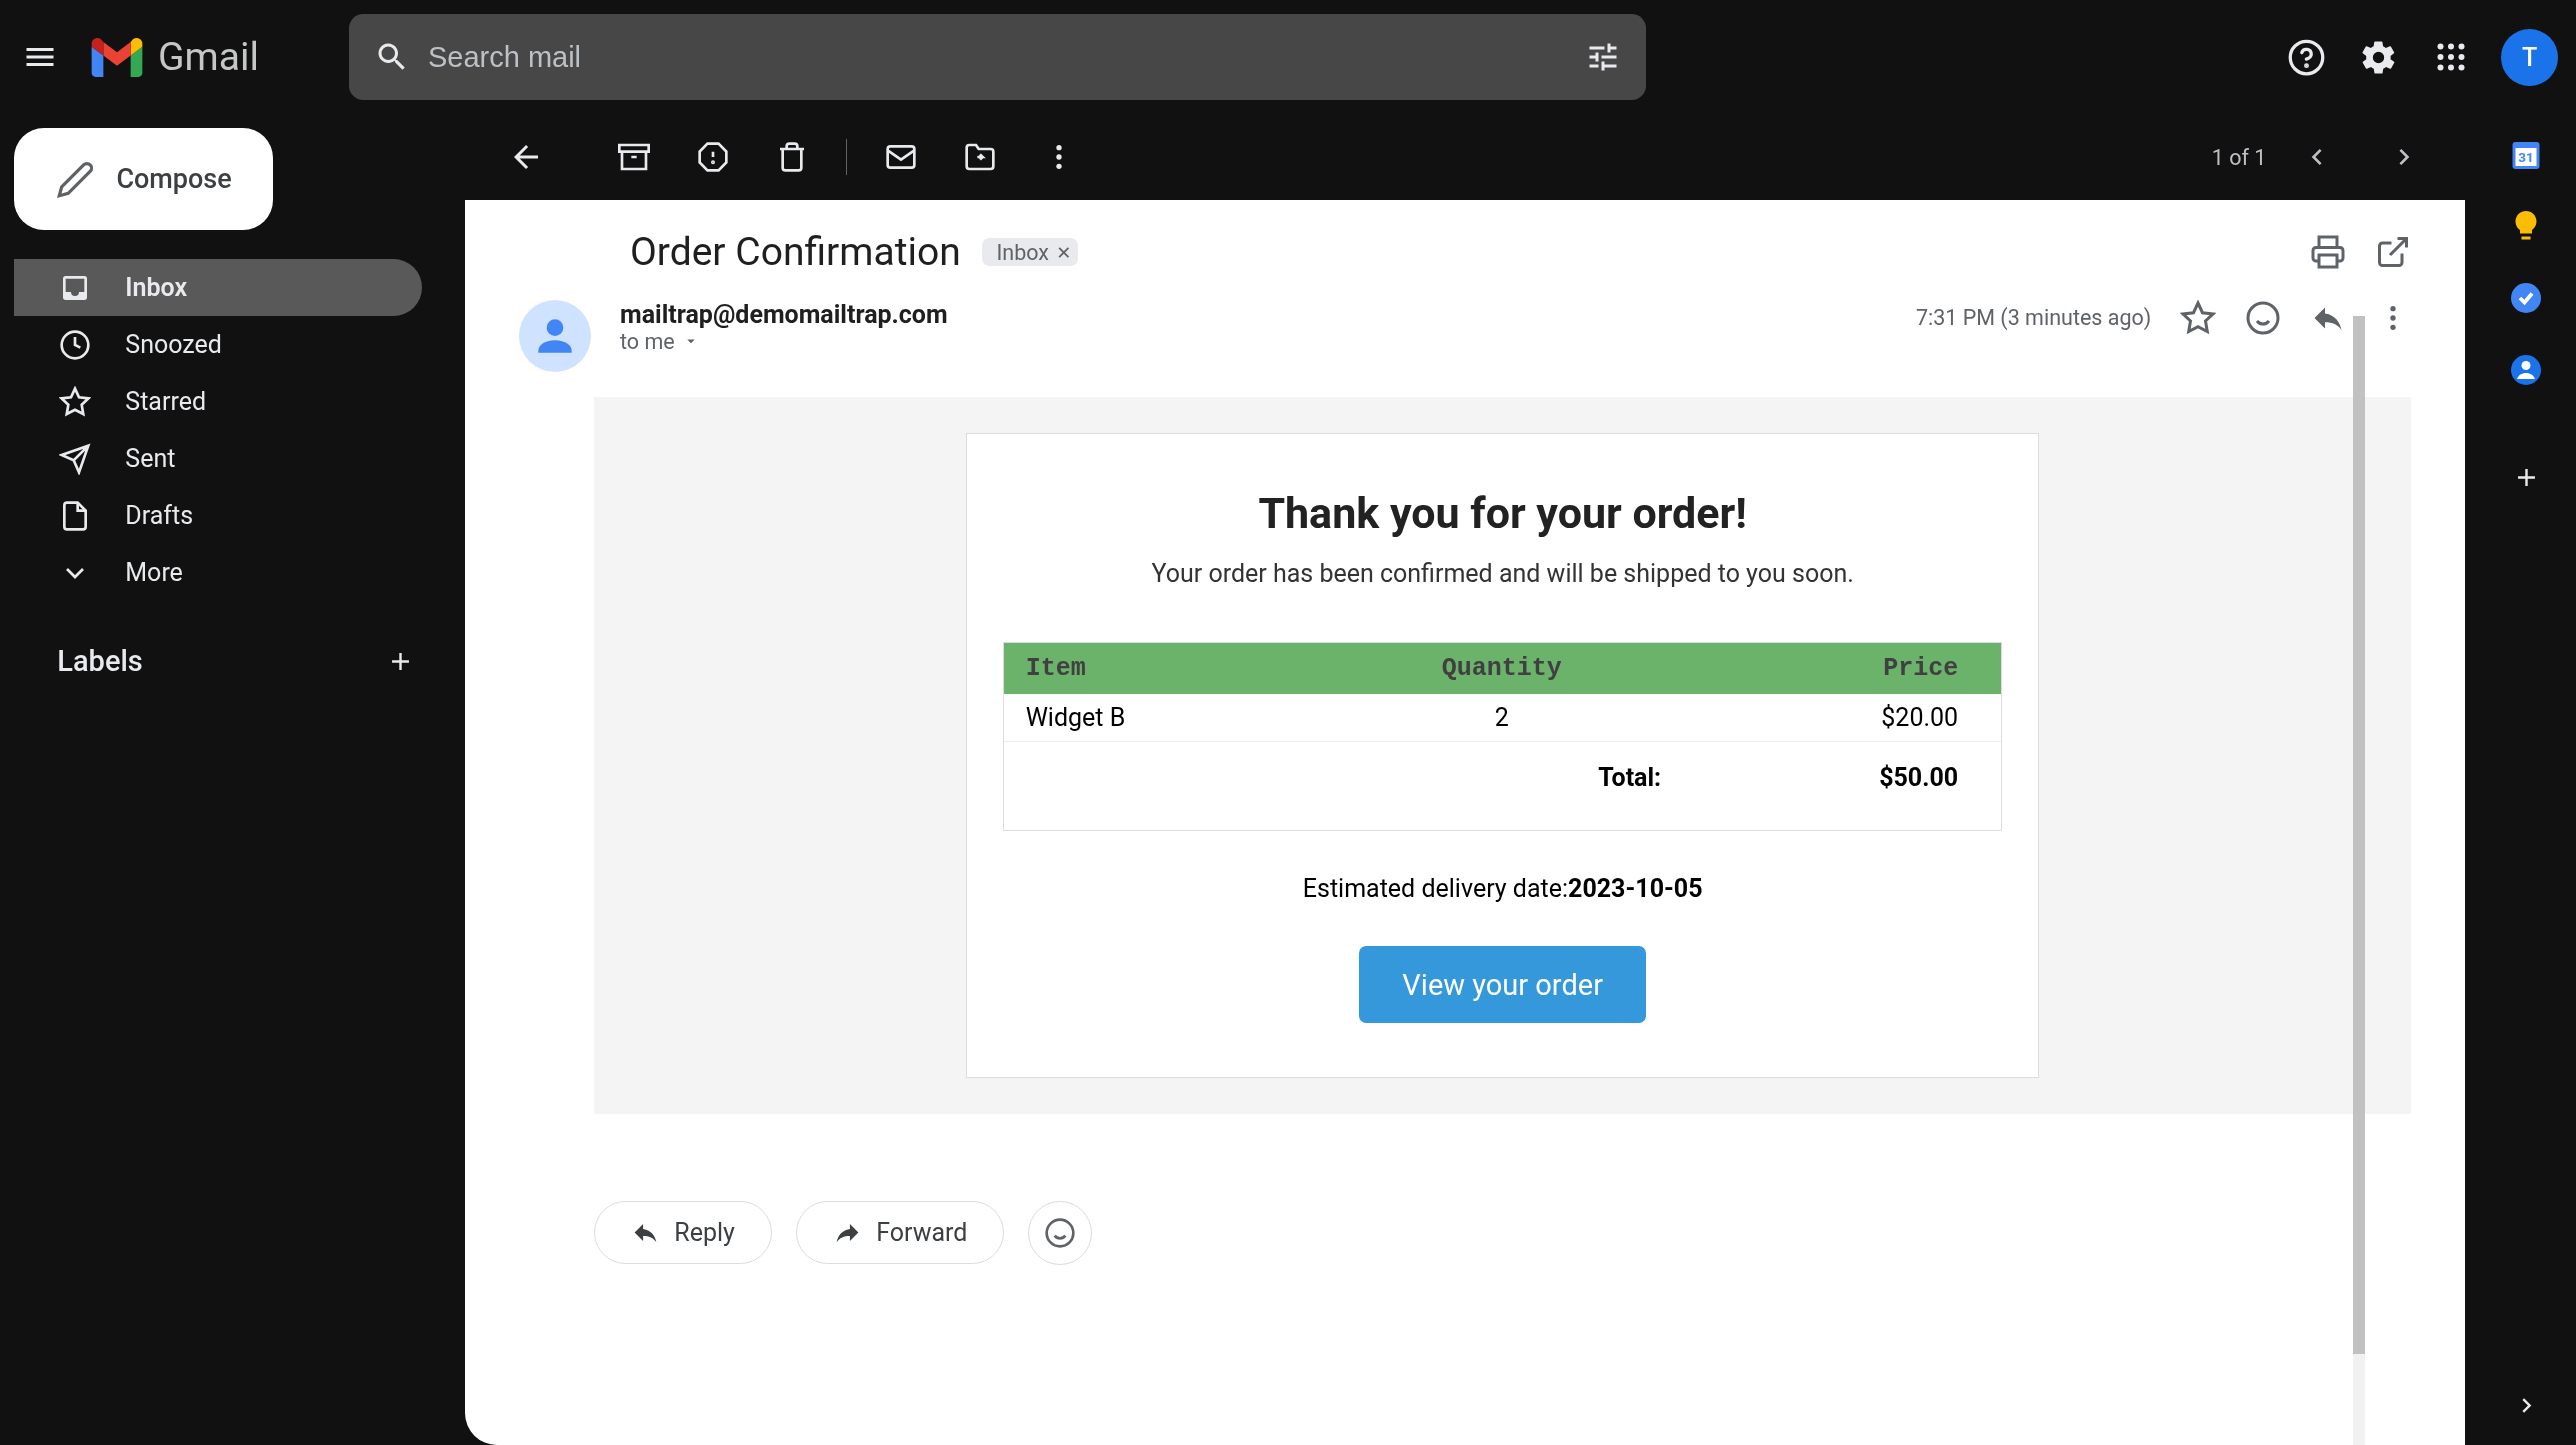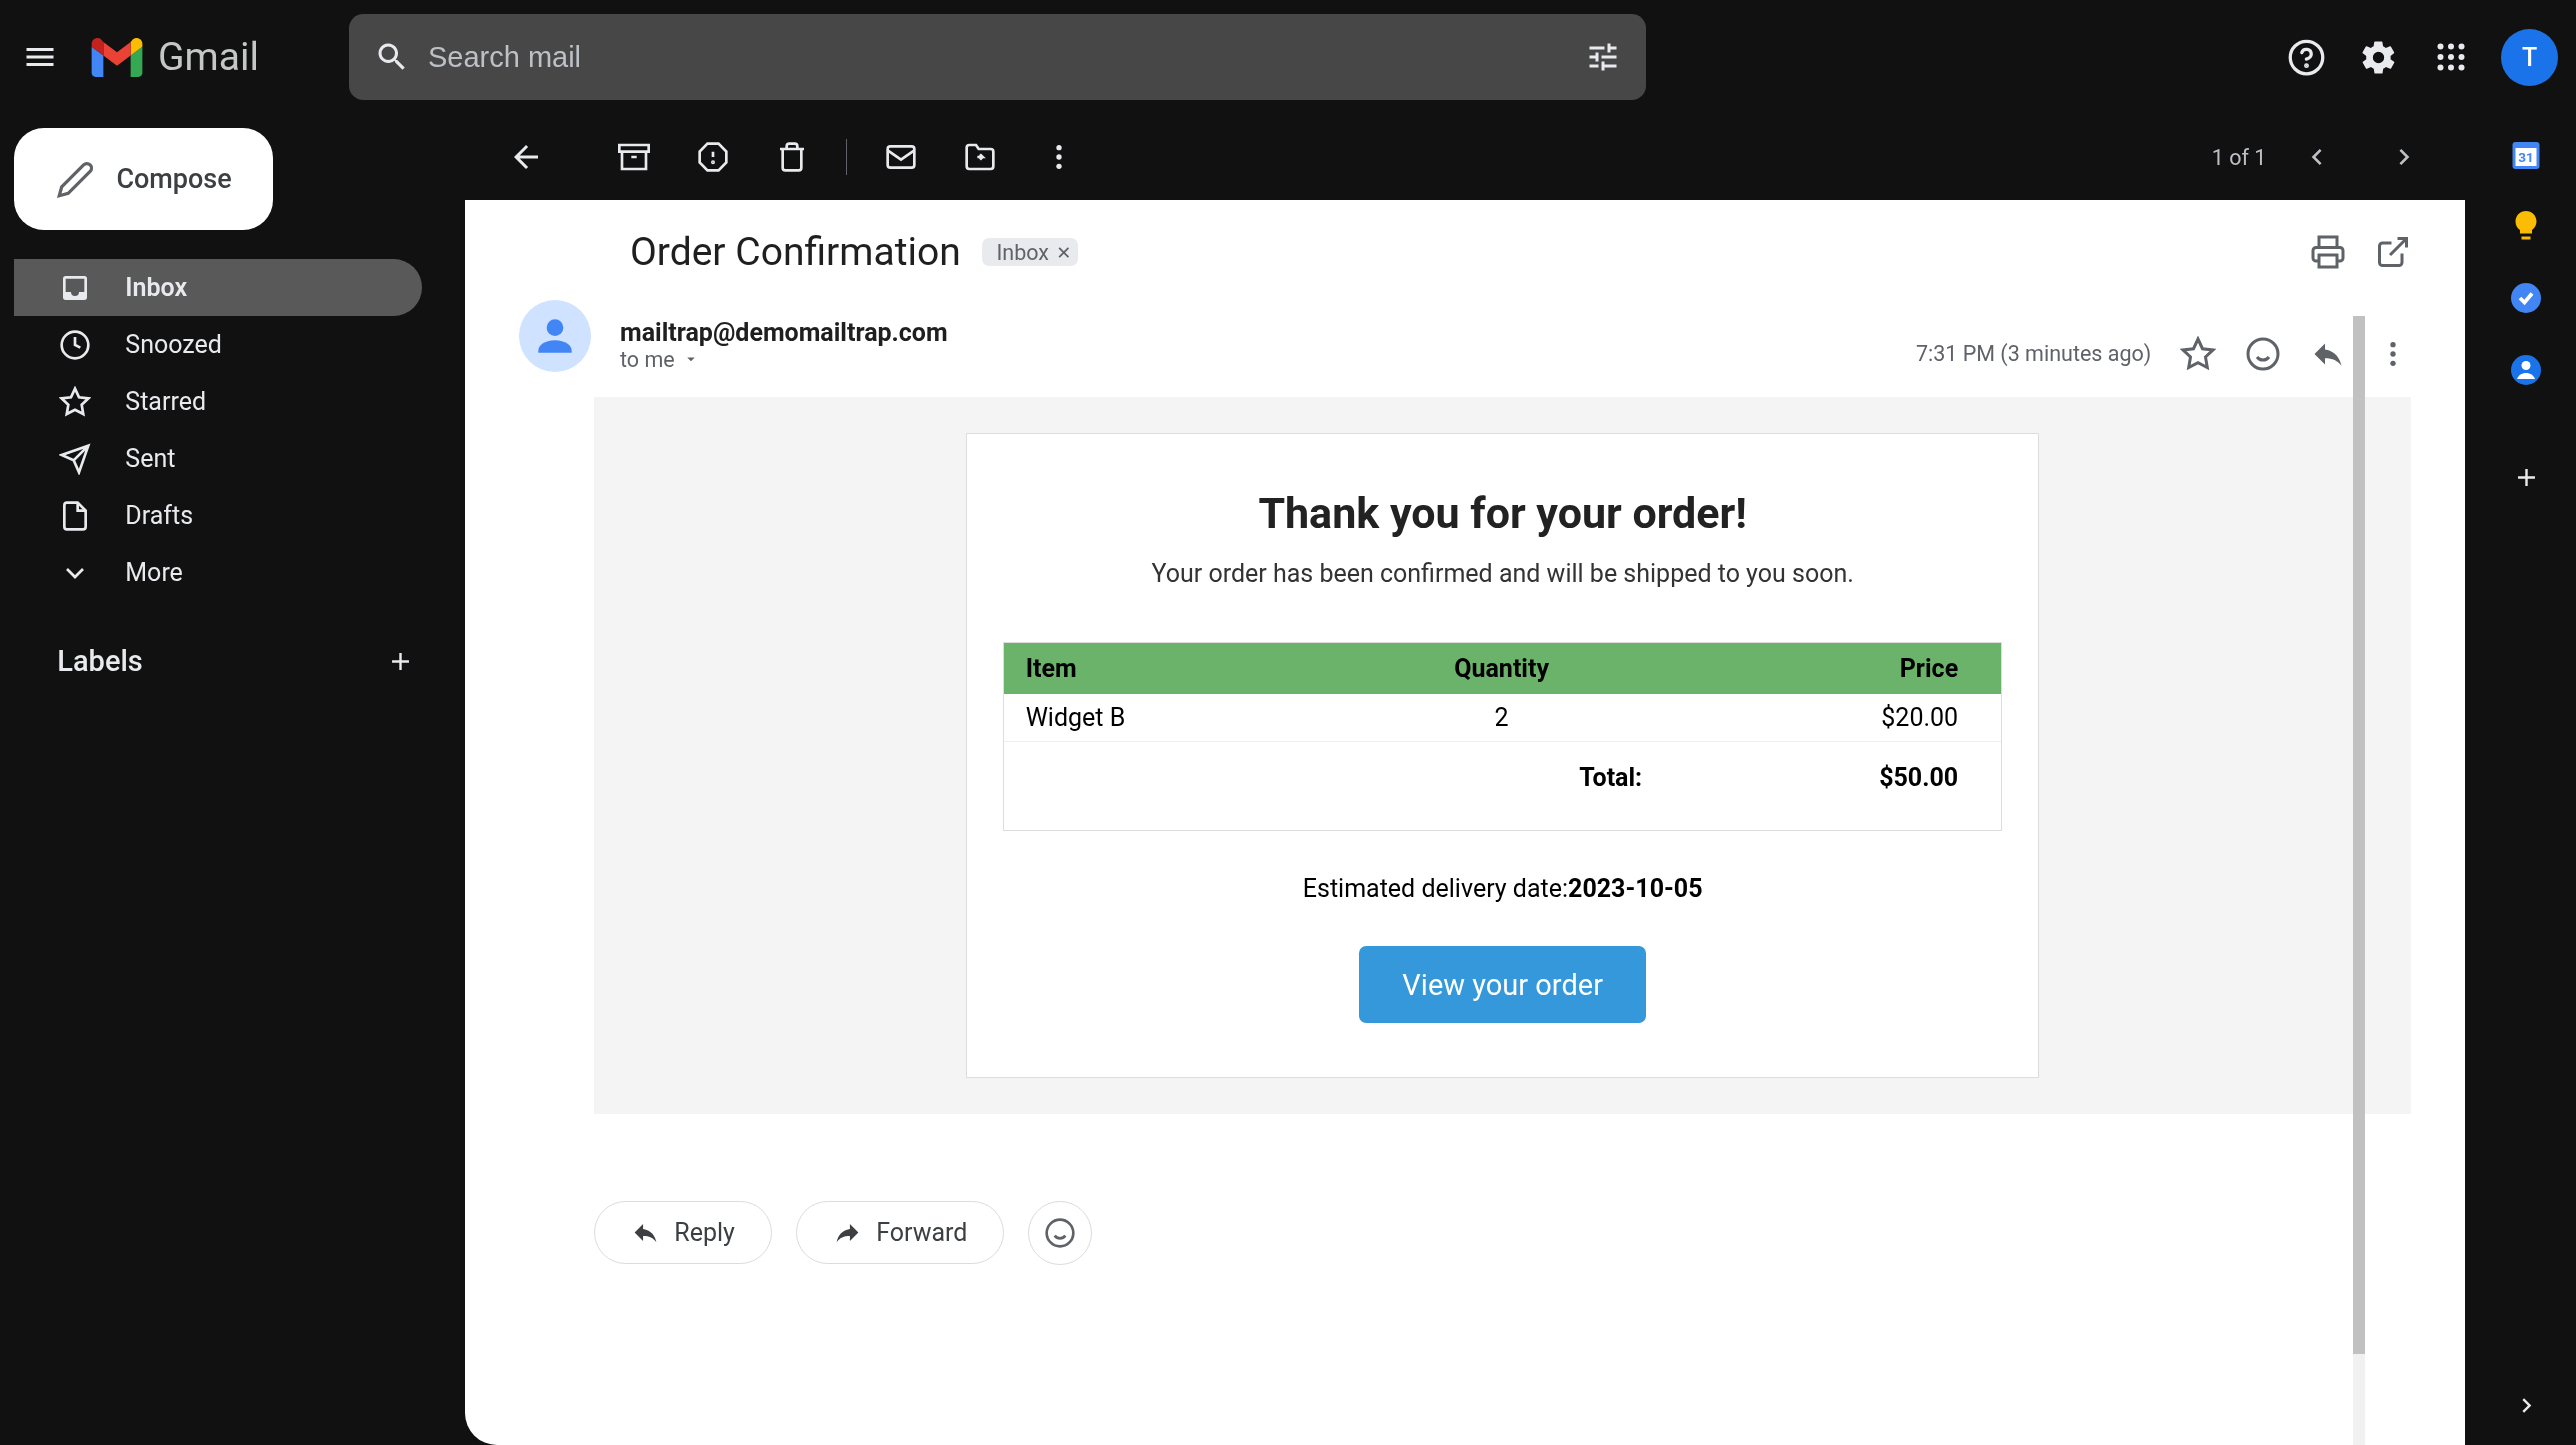--- a/index.html
+++ b/index.html
@@ -223,21 +223,21 @@
     }
     .subj-ic {
       width: 36px; height: 36px;
       color: #5f6368;
       cursor: pointer;
       display: flex; align-items: center; justify-content: center;
     }
     .sender-row {
       display: flex;
       padding: 10.7px 54px 10.7px 54px;
-      align-items: flex-end;
+      align-items: flex-start;
     }
     .sender-avatar {
       width: 72px; height: 72px;
       border-radius: 50%;
       background: #cfe2ff;
       display: flex; align-items: center; justify-content: center;
       margin-right: 29px;
       flex-shrink: 0;
     }
     .sender-avatar svg { width: 50px; height: 50px; }
@@ -299,24 +299,25 @@
       margin-bottom: 54px;
     }
     .order-table {
       width: 100%;
       border-collapse: collapse;
       margin-bottom: 29px;
       font-size: 25px;
     }
     .order-table th {
       background: #6bb26b;
-      color: #000000;
+      color: #404040;
       padding: 10.7px 21.5px;
       font-weight: 700;
       text-align: center;
+      font-family: Liberation Mono, monospace;
     }
     .order-table th:first-child { text-align: left; padding-left: 21.5px; }
     .order-table th:last-child { text-align: right; padding-right: 43px; }
     .order-table td {
       padding: 9px 21.5px;
       border-bottom: 0.9px solid #eee;
       text-align: center;
     }
     .order-table td:first-child { text-align: left; }
     .order-table td:last-child { text-align: right; padding-right: 43px; }

